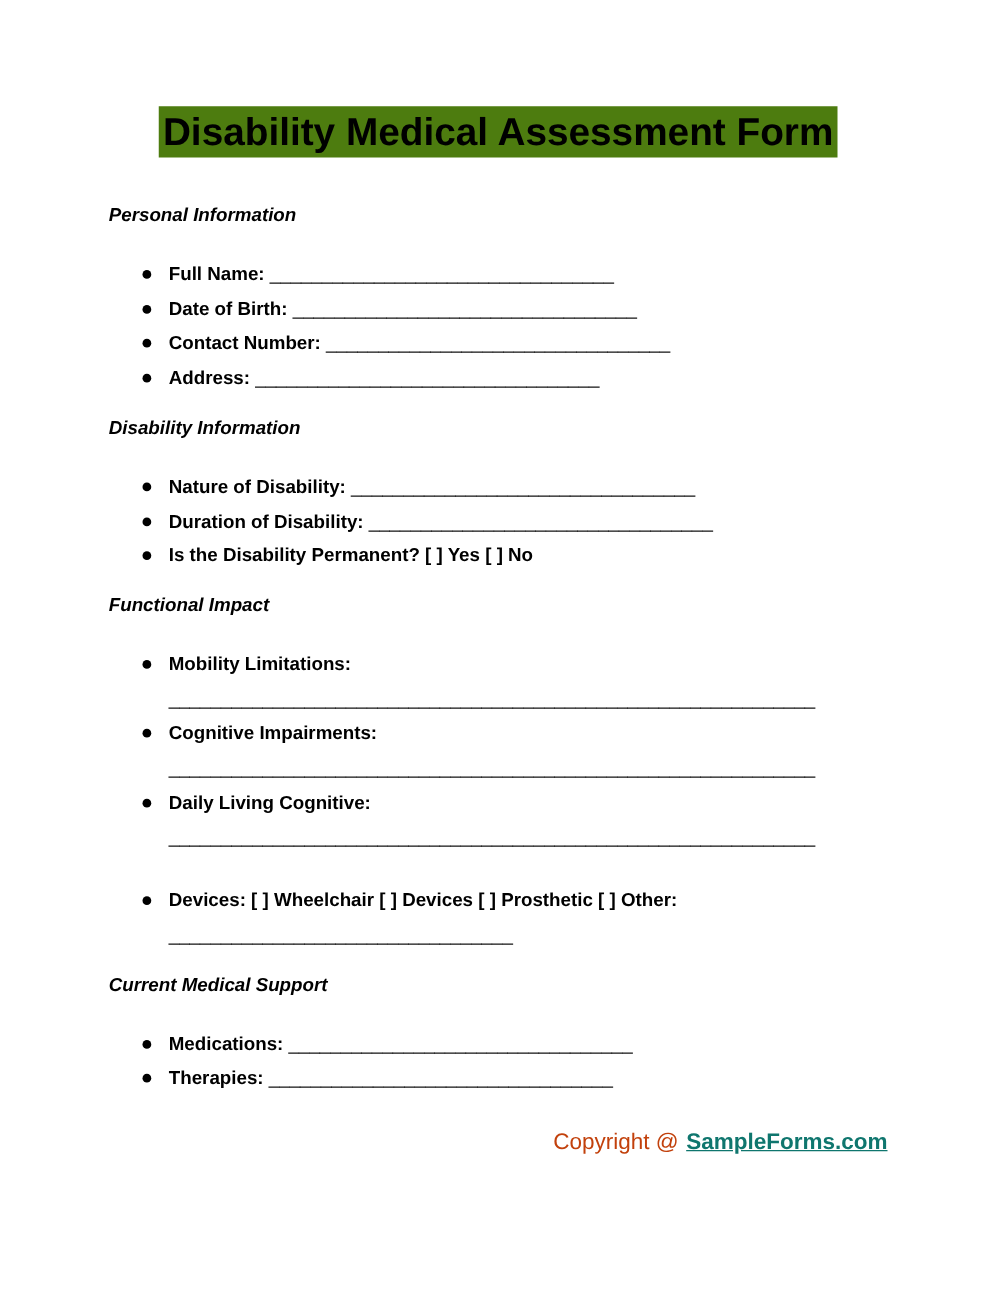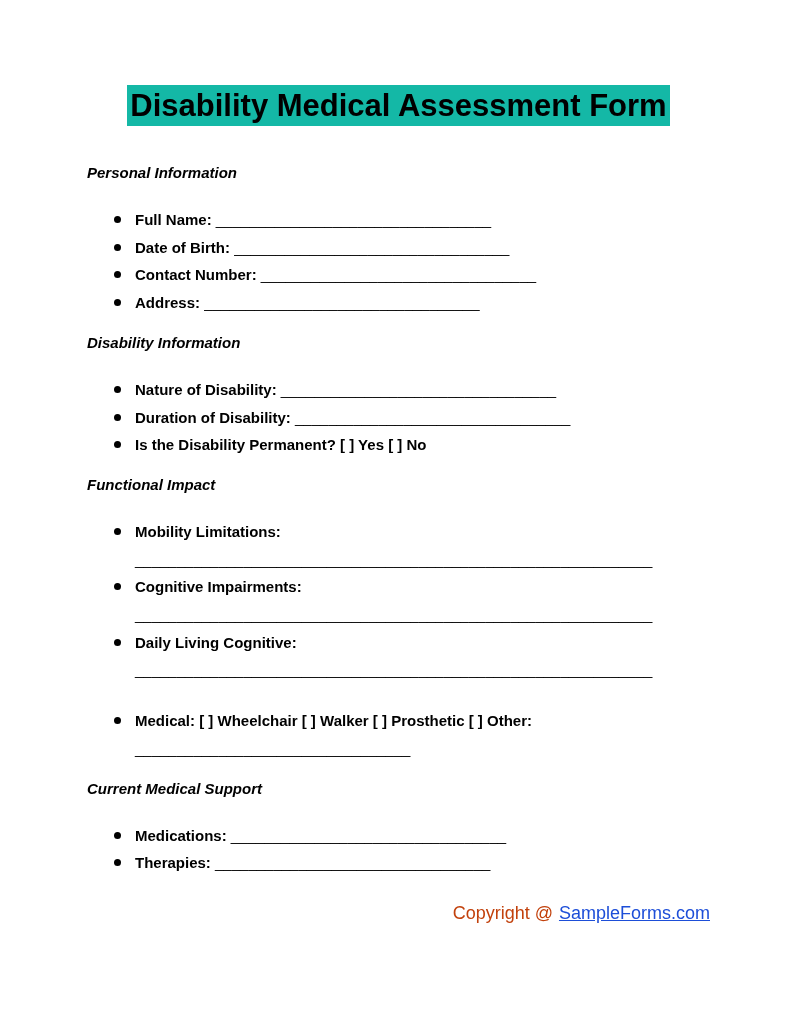--- a/index.html
+++ b/index.html
@@ -19,21 +19,21 @@
     width: 800px;
     height: 1035px;
     padding: 85px 90px 0 87px;
   }
   .title-row {
     text-align: center;
     height: 41px;
   }
   .title-highlight {
     display: inline-block;
-    background: #14b8a6;
+    background: #4d7c0f;
     color: #000000;
     font-size: 31px;
     font-weight: bold;
     line-height: 41px;
     padding: 0 3px;
     white-space: nowrap;
   }
   .section-heading {
     font-size: 15px;
     font-weight: bold;
@@ -80,22 +80,22 @@
     margin-top: 25px;
     text-align: right;
     font-size: 18px;
     line-height: 22px;
   }
   .footer .prefix {
     color: #c2410c;
     font-weight: 400;
   }
   .footer .brand {
-    color: #1d4ed8;
-    font-weight: normal;
+    color: #0f766e;
+    font-weight: bold;
     text-decoration: underline;
     margin-left: 6px;
     cursor: pointer;
   }
 </style>
 </head>
 <body>
 
 <div class="page">
 
@@ -173,21 +173,21 @@
         </span>
       <span class="content"><span class="label">Daily Living Cognitive:</span><span class="u block">______________________________________________________________</span></span>
     </div>
   </div>
 
   <div class="list">
     <div class="item">
       <span class="bullet-cell">
           <span class="dot"></span>
         </span>
-      <span class="content"><span class="label">Medical: [ ] Wheelchair [ ] Walker [ ] Prosthetic [ ] Other:</span><span class="u block">_________________________________</span></span>
+      <span class="content"><span class="label">Devices: [ ] Wheelchair [ ] Devices [ ] Prosthetic [ ] Other:</span><span class="u block">_________________________________</span></span>
     </div>
   </div>
 
   <h2 class="section-heading">Current Medical Support</h2>
   <div class="list">
     <div class="item">
       <span class="bullet-cell">
           <span class="dot"></span>
         </span>
       <span class="content"><span class="label">Medications:</span><span class="u"> _________________________________</span></span>

